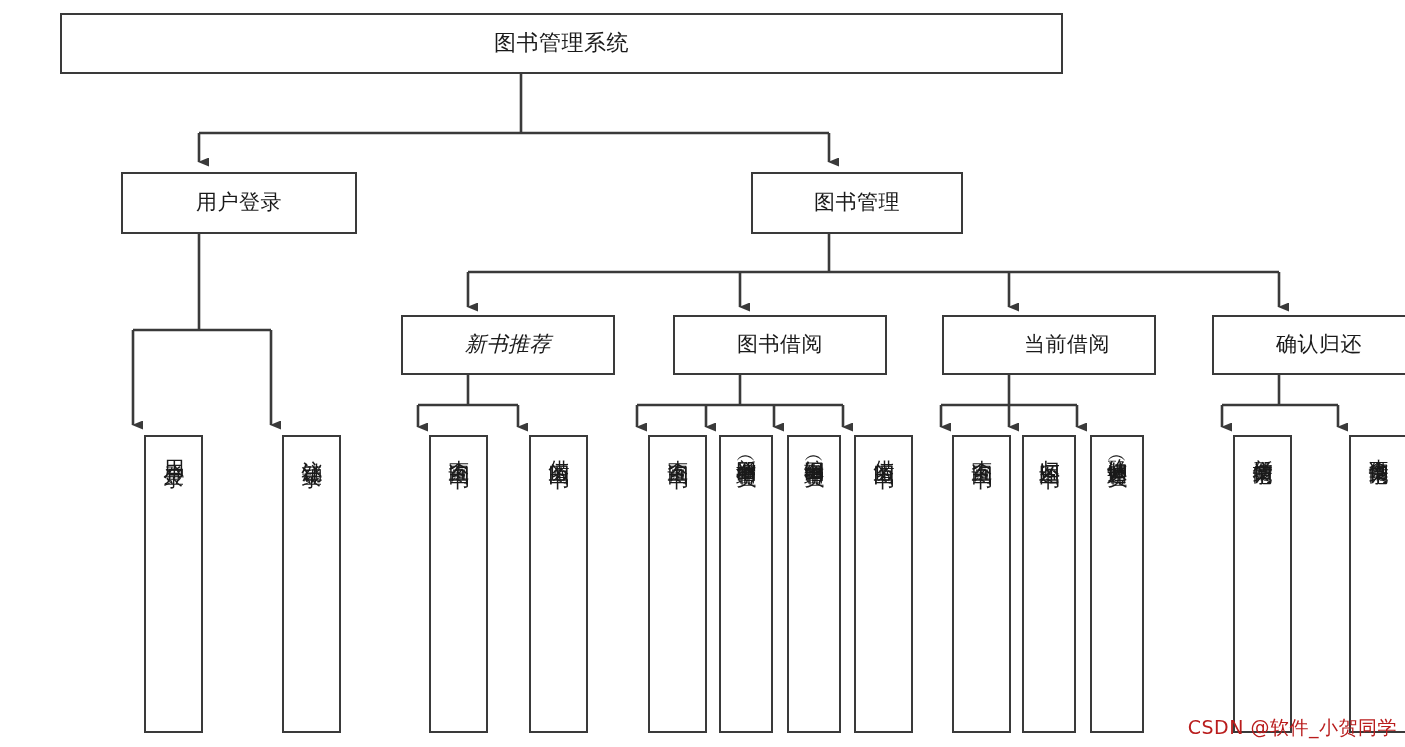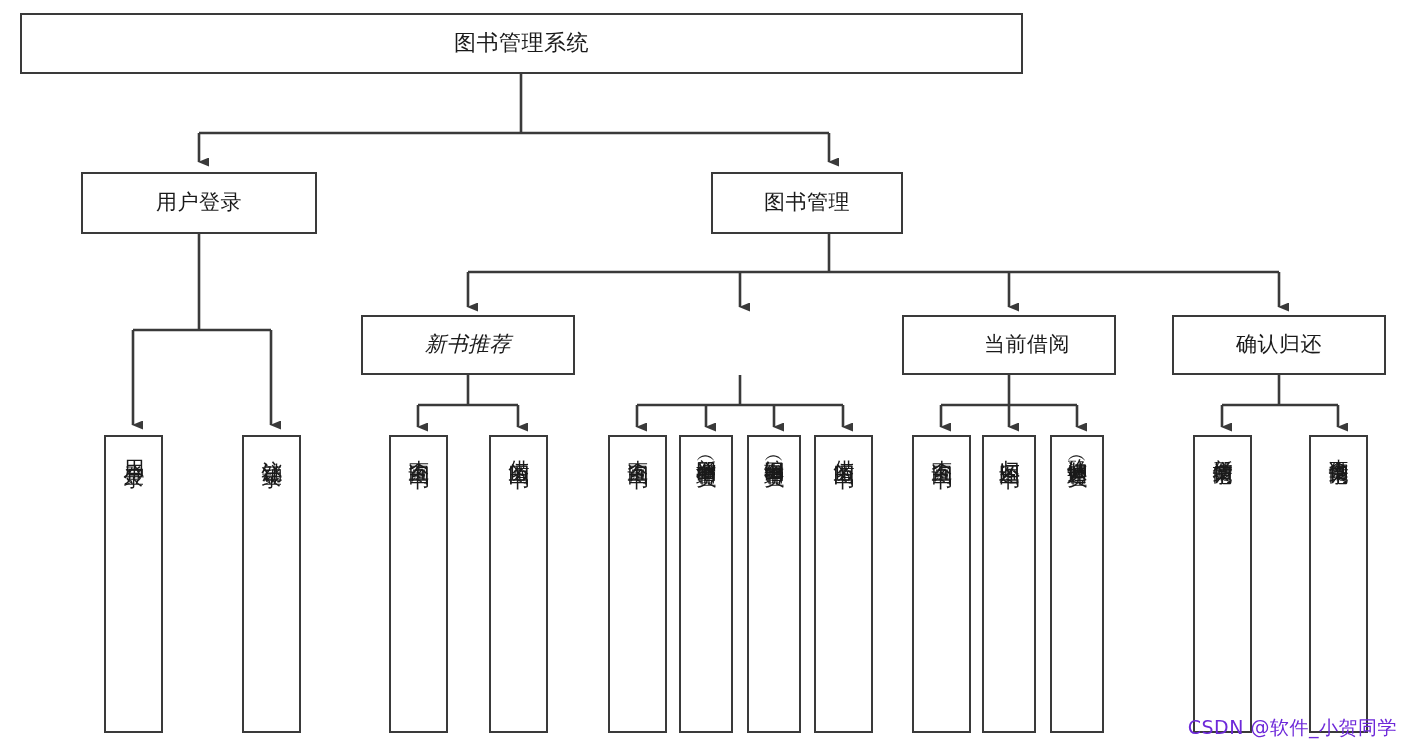--- a/index.html
+++ b/index.html
@@ -27,20 +27,21 @@
   }
   .node {
     position: absolute;
     box-sizing: border-box;
     background: #ffffff;
     border: 2px solid #3a3a3a;
     display: flex;
     align-items: center;
     justify-content: center;
     color: #1a1a1a;
+    margin-left: 40px;
   }
   .node-h {
     font-size: 21px;
     letter-spacing: 0.5px;
     line-height: 1.1;
   }
   .node-root {
     font-size: 22px;
   }
   .node-v {
@@ -58,21 +59,21 @@
   }
   .vtext-tall {
     font-size: 20px;
     letter-spacing: 1.5px;
   }
   .watermark {
     position: absolute;
     right: 8px;
     bottom: 6px;
     font-size: 19px;
-    color: #6d28d9;
+    color: #b91c1c;
     letter-spacing: 0.5px;
     white-space: nowrap;
   }
 </style>
 </head>
 <body>
 
 <div id="canvas">
 
   <svg id="wires" viewBox="0 0 1405 747">
@@ -127,28 +128,31 @@
   </svg>
 
   <div class="node node-h node-root" style="left:20px; top:13px; width:1003px; height:61px;">
     <span>图书管理系统</span>
   </div>
 
   <div class="node node-h" style="left:81px; top:172px; width:236px; height:62px;">
     <span>用户登录</span>
   </div>
 
-  <div class="node node-h" style="left:711px; top:172px; width:192px; height:62px;">
+  <div class="node node-h" style="left:711px; top:172px; width:212px; height:62px;">
     <span>图书管理</span>
   </div>
 
   <div class="node node-h" style="left:361px; top:315px; width:214px; height:60px;font-style:italic;">
     <span>新书推荐</span>
   </div>
 
+  <div class="node node-h" style="left:633px; top:315px; width:214px; height:60px;">
+    <span>图书借阅</span>
+  </div>
 
   <div class="node node-h" style="left:902px; top:315px; width:214px; height:60px;padding-left:36px;">
     <span>当前借阅</span>
   </div>
 
   <div class="node node-h" style="left:1172px; top:315px; width:214px; height:60px;">
     <span>确认归还</span>
   </div>
 
   <div class="node node-v" style="left:104px; top:435px; width:59px; height:298px;">

